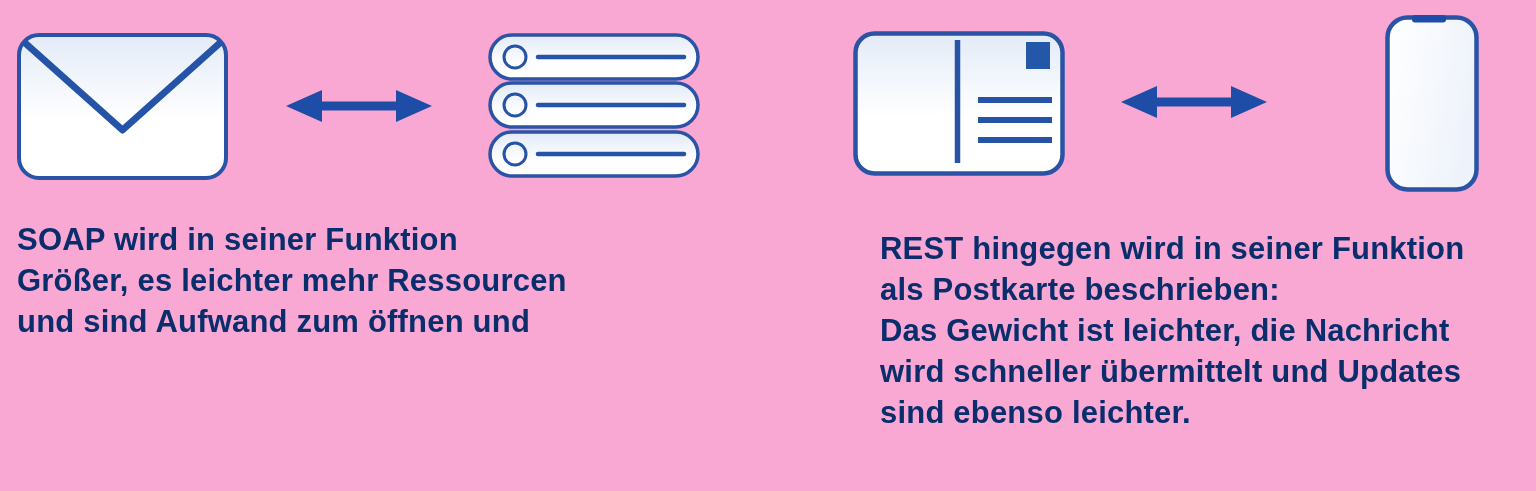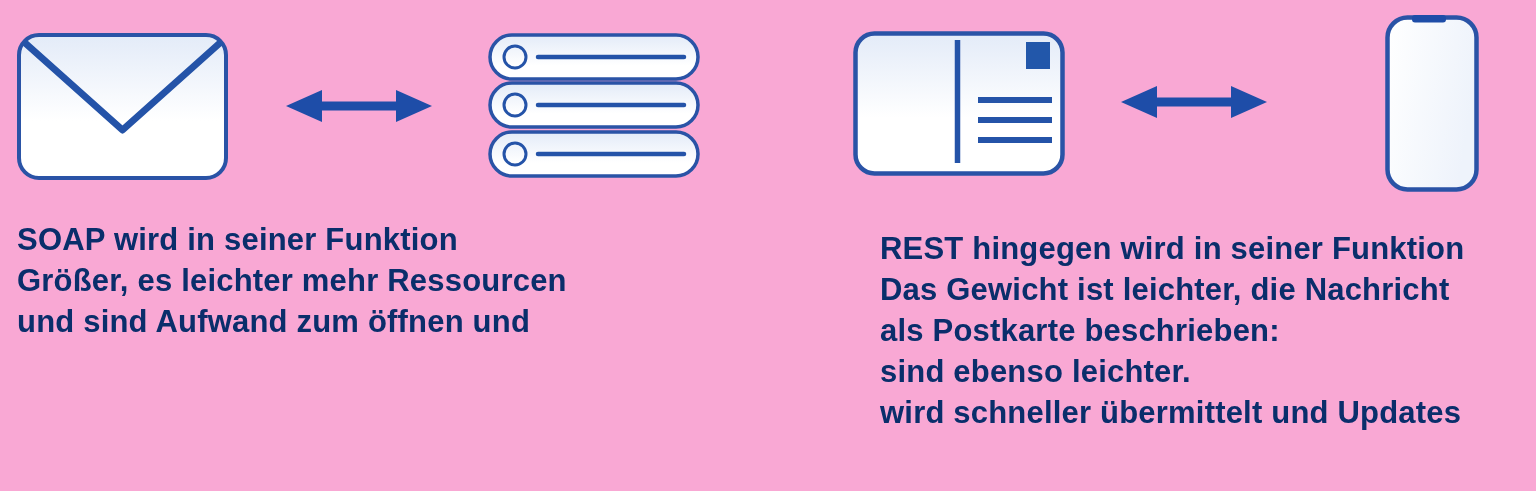--- a/index.html
+++ b/index.html
@@ -99,19 +99,19 @@
         <stop offset="0" stop-color="#ffffff"></stop>
         <stop offset="1" stop-color="#eef3fb"></stop>
       </linearGradient>
     </defs>
     <rect x="2.5" y="2.5" width="89" height="172" rx="20" fill="url(#gPhone)" stroke="#2a53a6" stroke-width="4.5"></rect>
     <rect x="27" y="0" width="34" height="7.5" rx="3" fill="#1e4da8"></rect>
   </svg>
 
   <div class="caption" style="left:852px; top:228px;margin-left:28px;">
     <div>REST hingegen wird in seiner Funktion</div>
+    <div>als Postkarte beschrieben:</div>
     <div>Das Gewicht ist leichter, die Nachricht</div>
-    <div>als Postkarte beschrieben:</div>
+    <div>wird schneller übermittelt und Updates</div>
     <div>sind ebenso leichter.</div>
-    <div>wird schneller übermittelt und Updates</div>
   </div>
 
 </div>
 
 </body></html>

